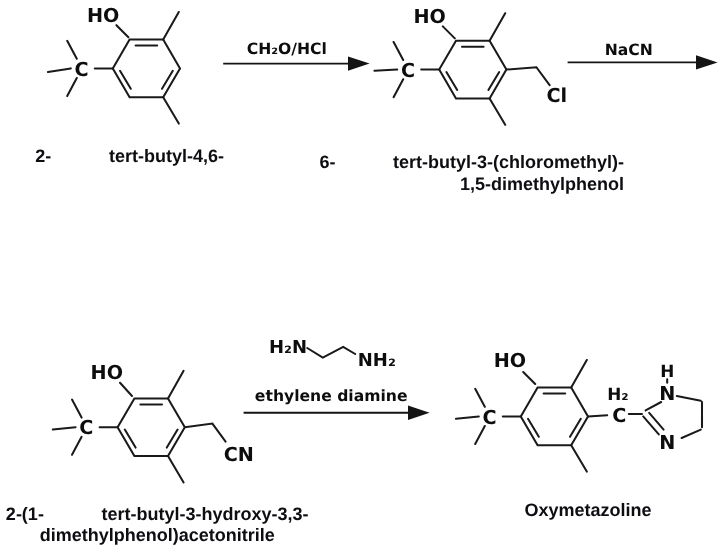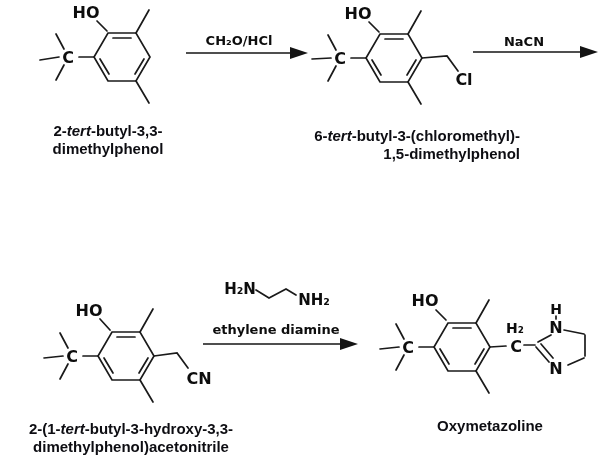--- a/index.html
+++ b/index.html
@@ -14,21 +14,21 @@
   text{font-family:"DejaVu Sans",sans-serif;font-weight:bold;fill:#0d0d0d;}
   .atom{font-size:16px;}
   .atom-sm{font-size:14px;}
   .rg{font-size:13px;}
   .rg-amine{font-size:15px;}
   .cname{
     position:absolute;text-align:center;font-weight:bold;color:#0d0d12;
     font-size:15px;line-height:18px;letter-spacing:0px;
     font-family:"Liberation Sans",sans-serif;
   }
-  .it{font-style:italic;}
+  .it{margin-left:48px;}
 </style>
 </head>
 <body>
 
 <div class="canvas">
 
   <svg class="scheme-svg" width="600" height="467" viewBox="0 0 600 467">
 
     <g>
       <path class="bond" d="M108,33 L136,33 L150,57 L136,81 L108,81 L94,57 Z"></path>
@@ -95,22 +95,21 @@
       <text class="atom" x="408" y="353" text-anchor="middle">C</text>
       <text class="atom-sm" x="515" y="333" text-anchor="middle">H₂</text>
       <text class="atom" x="516" y="352" text-anchor="middle">C</text>
       <text class="atom-sm" x="556" y="314" text-anchor="middle">H</text>
       <text class="atom" x="556" y="333" text-anchor="middle">N</text>
       <text class="atom" x="556" y="374" text-anchor="middle">N</text>
     </g>
   </svg>
 
   <div class="cname" style="left:8px;top:122px;width:200px;">
-    <div><span>2-</span><span class="it">tert</span><span>-butyl-3,3-</span></div>
-    <div>dimethylphenol</div>
+    <div><span>2-</span><span class="it">tert</span><span>-butyl-4,6-</span></div>
   </div>
 
   <div class="cname" style="left:264px;top:127px;width:256px;text-align:right;">
     <div><span>6-</span><span class="it">tert</span><span>-butyl-3-(chloromethyl)-</span></div>
     <div>1,5-dimethylphenol</div>
   </div>
 
   <div class="cname" style="left:0px;top:420px;width:262px;">
     <div><span>2-(1-</span><span class="it">tert</span><span>-butyl-3-hydroxy-3,3-</span></div>
     <div>dimethylphenol)acetonitrile</div>

